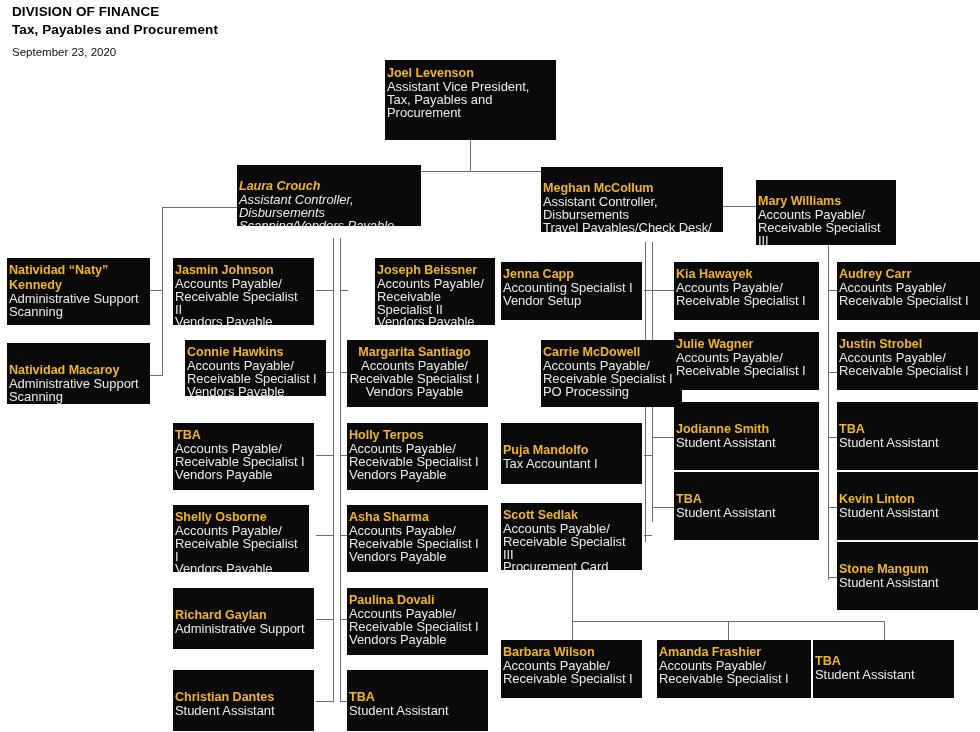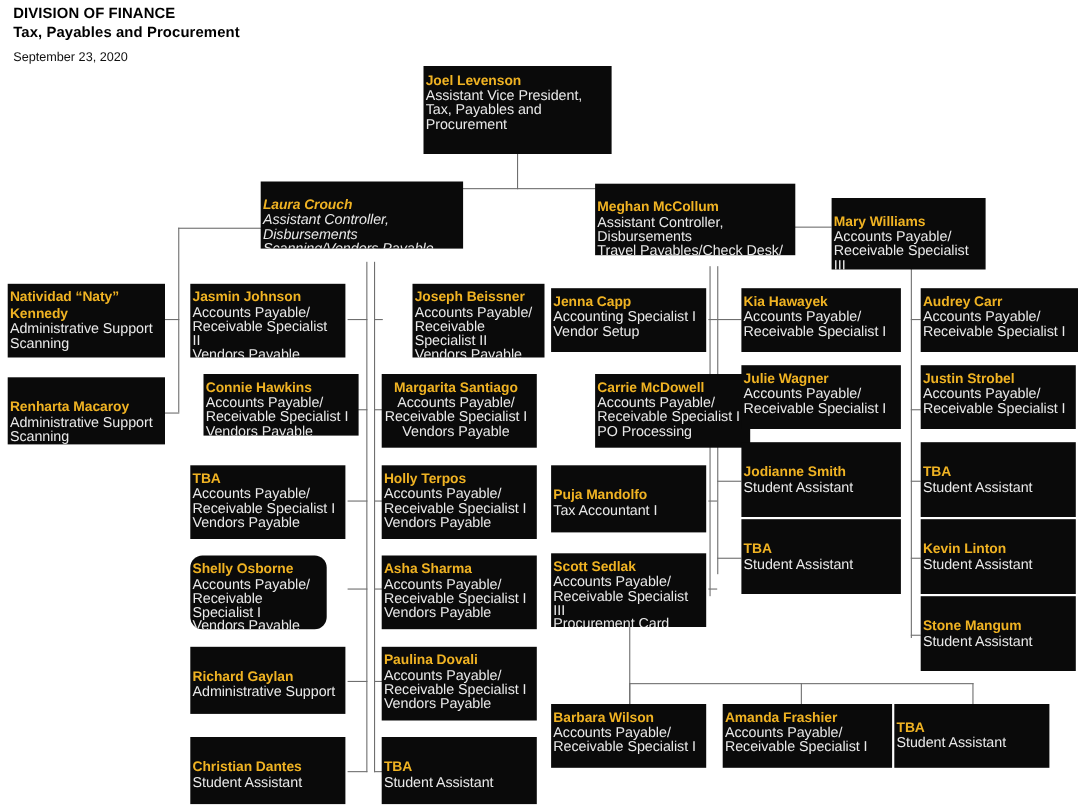--- a/index.html
+++ b/index.html
@@ -161,21 +161,21 @@
   </div>
 
   <div class="node vtop" style="left:7px; top:258px; width:143px; height:67px;">
     <div class="nm">Natividad “Naty”
 Kennedy</div>
     <div class="ttl">Administrative Support
 Scanning</div>
   </div>
 
   <div class="node low2" style="left:7px; top:343px; width:143px; height:61px;">
-    <div class="nm">Renharta Macaroy</div>
+    <div class="nm">Natividad Macaroy</div>
     <div class="ttl">Administrative Support
 Scanning</div>
   </div>
 
   <div class="node vtop" style="left:173px; top:258px; width:141px; height:67px;">
     <div class="nm">Jasmin Johnson</div>
     <div class="ttl">Accounts Payable/
 Receivable Specialist II
 Vendors Payable</div>
   </div>
@@ -184,21 +184,21 @@
     <div class="ttl">Accounts Payable/
 Receivable Specialist I
 Vendors Payable</div>
   </div>
   <div class="node vtop" style="left:173px; top:423px; width:141px; height:67px;">
     <div class="nm">TBA</div>
     <div class="ttl">Accounts Payable/
 Receivable Specialist I
 Vendors Payable</div>
   </div>
-  <div class="node vtop" style="left:173px; top:505px; width:124px; height:67px;border-radius:11px;">
+  <div class="node vtop" style="left:173px; top:505px; width:136px; height:67px;">
     <div class="nm">Shelly Osborne</div>
     <div class="ttl">Accounts Payable/
 Receivable Specialist I
 Vendors Payable</div>
   </div>
   <div class="node low2" style="left:173px; top:588px; width:141px; height:61px;">
     <div class="nm">Richard Gaylan</div>
     <div class="ttl">Administrative Support</div>
   </div>
   <div class="node low2" style="left:173px; top:670px; width:141px; height:61px;">

